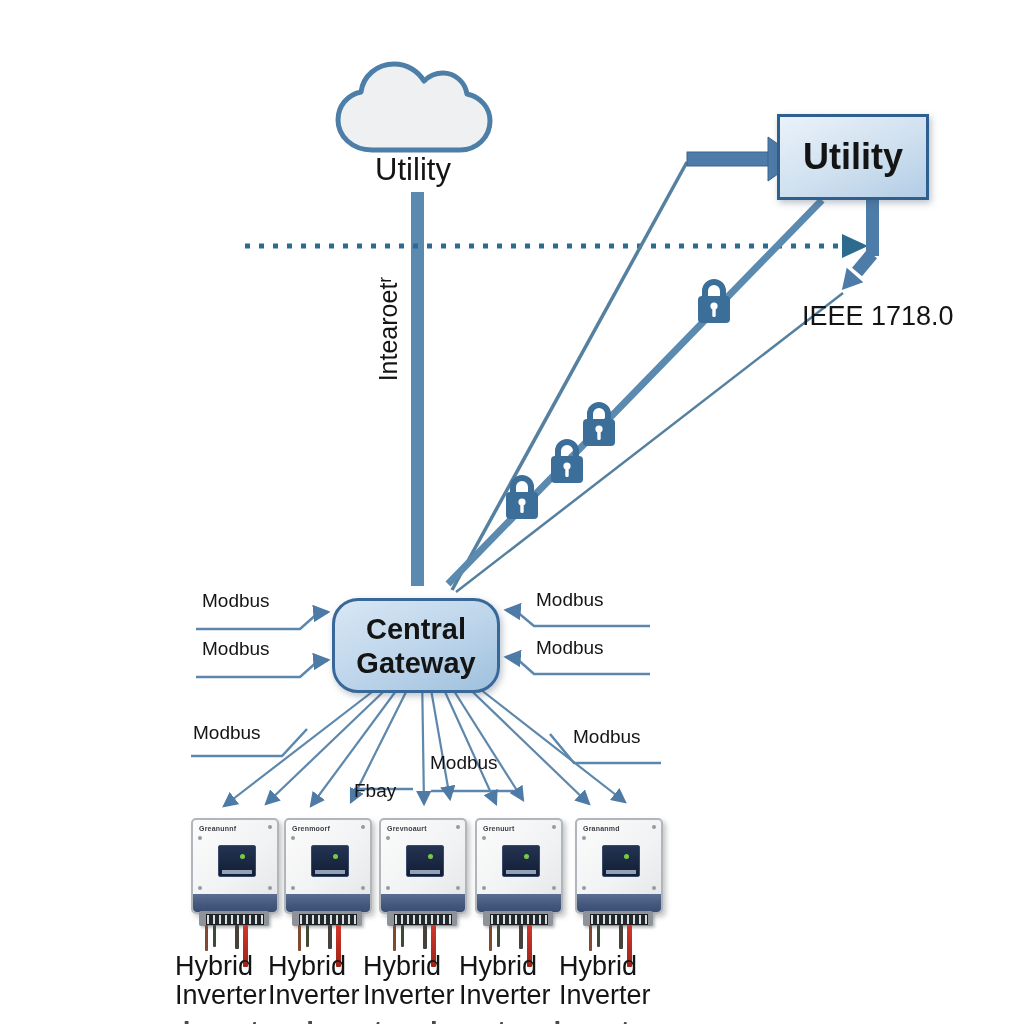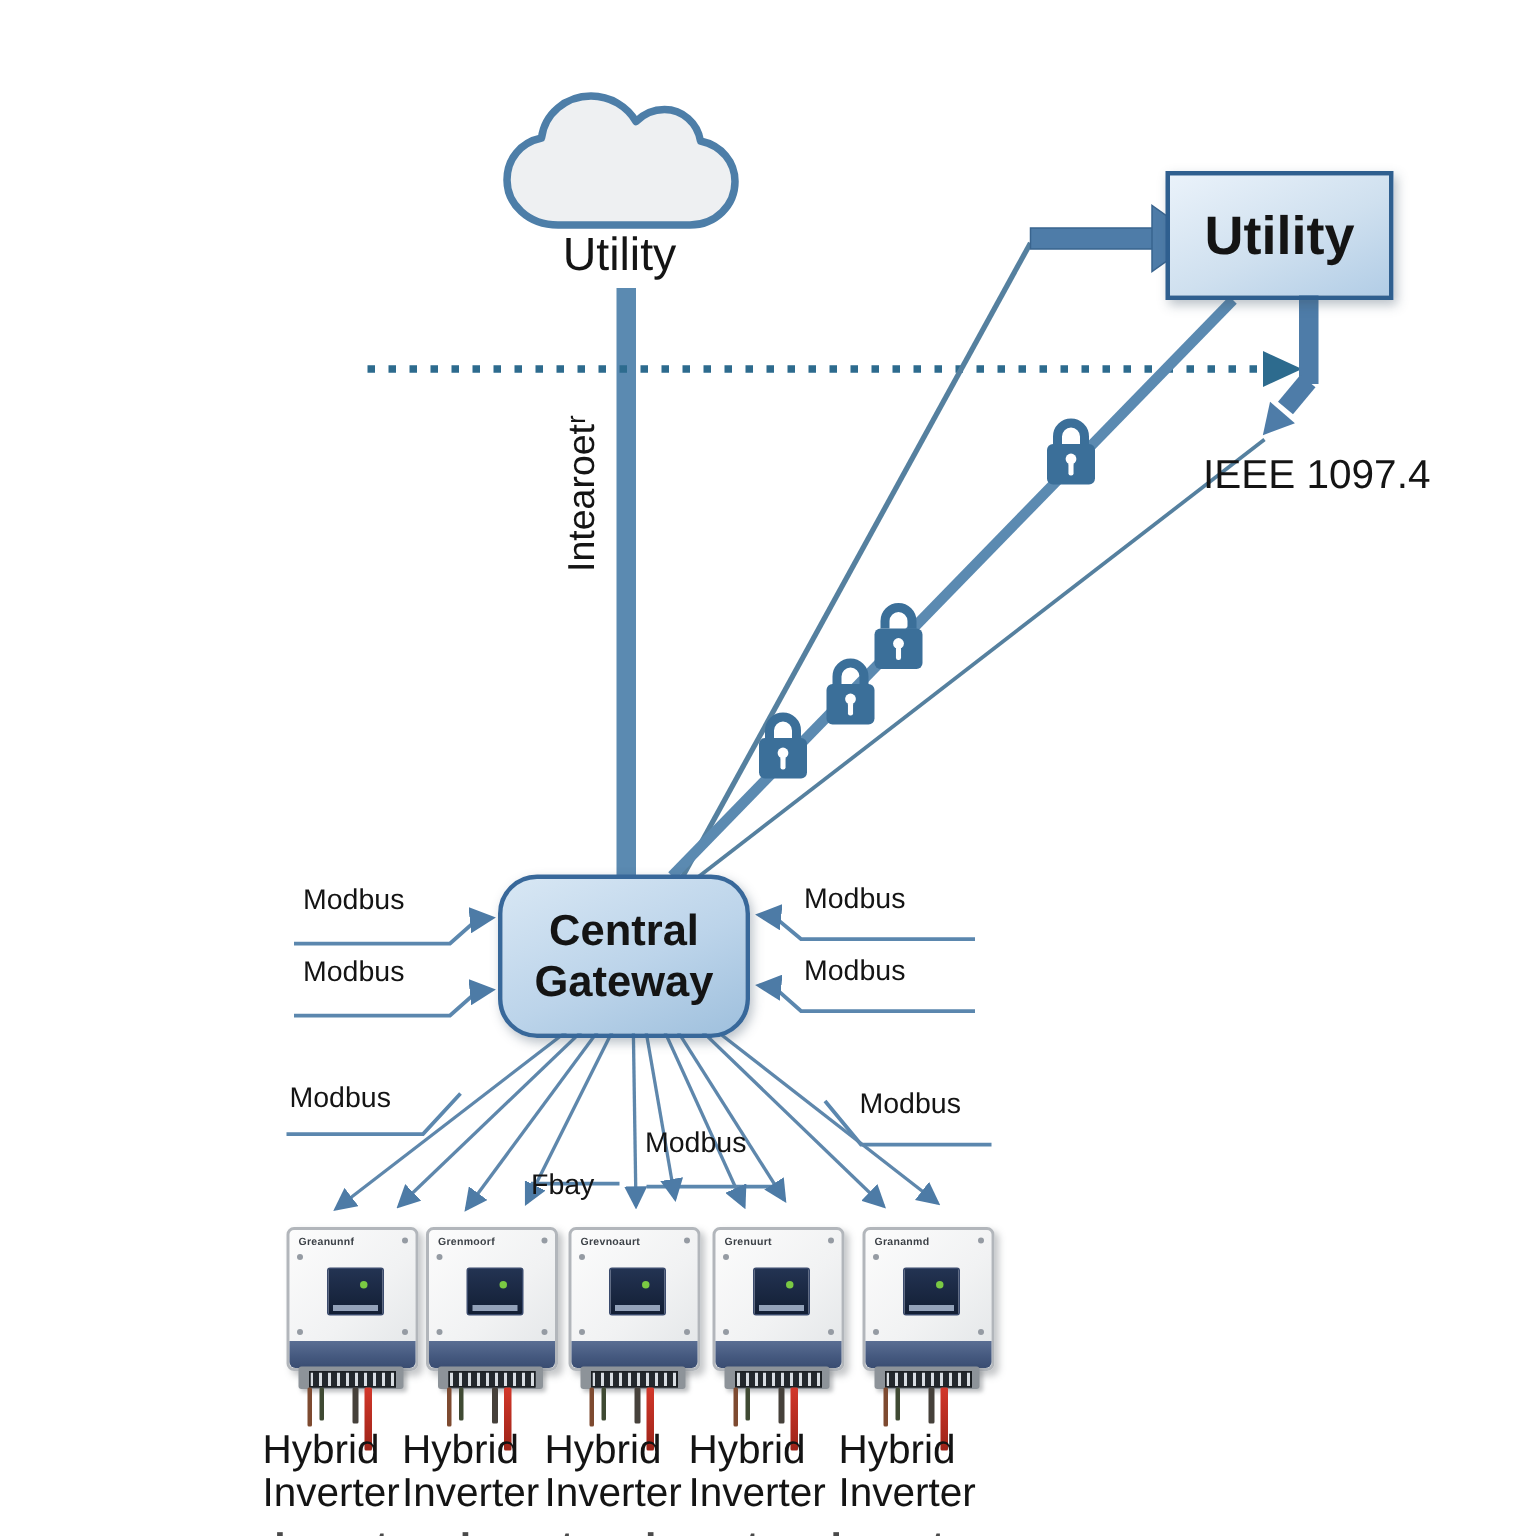--- a/index.html
+++ b/index.html
@@ -12,21 +12,21 @@
   #diagram-svg{position:absolute;left:0;top:0;z-index:1;}
   .lbl{position:absolute;z-index:3;white-space:nowrap;}
   .lbl-internet{left:338px;top:152px;width:150px;text-align:center;font-size:31px;font-weight:500;}
   .lbl-vertical{left:374px;top:396px;width:134px;height:30px;font-size:25px;font-weight:500;
     transform:rotate(-90deg);transform-origin:0 0;text-align:center;}
   .box{position:absolute;z-index:2;display:flex;align-items:center;justify-content:center;
     text-align:center;font-weight:bold;border:3px solid #2f5f8f;
     box-shadow:2px 3px 7px rgba(60,80,100,0.35);}
   .box-utility{left:777px;top:114px;width:146px;height:80px;font-size:36px;
     background:linear-gradient(155deg,#eaf2fa 0%,#cfe0ef 55%,#b2cde6 100%);}
-  .box-gateway{left:332px;top:583px;width:168px;height:109px;font-size:29px;line-height:34px;
+  .box-gateway{left:332px;top:598px;width:168px;height:95px;font-size:29px;line-height:34px;
     border-radius:26px;border-color:#38689a;padding:0 22px;box-sizing:border-box;
     background:linear-gradient(155deg,#d8e7f4 0%,#bcd4ea 55%,#9fc0dd 100%);}
   .lbl-ieee{left:802px;top:301px;font-size:27px;font-weight:500;}
   .modbus{font-size:19px;font-weight:500;}
   .m-lt{left:202px;top:590px;}
   .m-lb{left:202px;top:638px;}
   .m-rt{left:536px;top:589px;}
   .m-rb{left:536px;top:637px;}
   .m-ll{left:193px;top:722px;}
   .m-fbay{left:354px;top:780px;}
@@ -143,21 +143,21 @@
     <line x1="436" y1="672" x2="496" y2="804" marker-end="url(#arw)"></line>
     <line x1="442" y1="672" x2="523" y2="800" marker-end="url(#arw)"></line>
     <line x1="452" y1="672" x2="589" y2="804" marker-end="url(#arw)"></line>
     <line x1="458" y1="672" x2="625" y2="802" marker-end="url(#arw)"></line>
   </g>
 </svg>
 
 <div class="lbl lbl-internet">Utility</div>
 <div class="lbl lbl-vertical">Intearoetʳ</div>
 <div class="box box-utility">Utility</div>
-<div class="lbl lbl-ieee">IEEE 1097.4</div>
+<div class="lbl lbl-ieee">IEEE 1718.0</div>
 <div class="box box-gateway">Central Gateway</div>
 
 <div class="lbl modbus m-lt">Modbus</div>
 <div class="lbl modbus m-lb">Modbus</div>
 <div class="lbl modbus m-rt">Modbus</div>
 <div class="lbl modbus m-rb">Modbus</div>
 <div class="lbl modbus m-ll">Modbus</div>
 <div class="lbl modbus m-fbay">Fbay</div>
 <div class="lbl modbus m-lc">Modbus</div>
 <div class="lbl modbus m-lr">Modbus</div>

